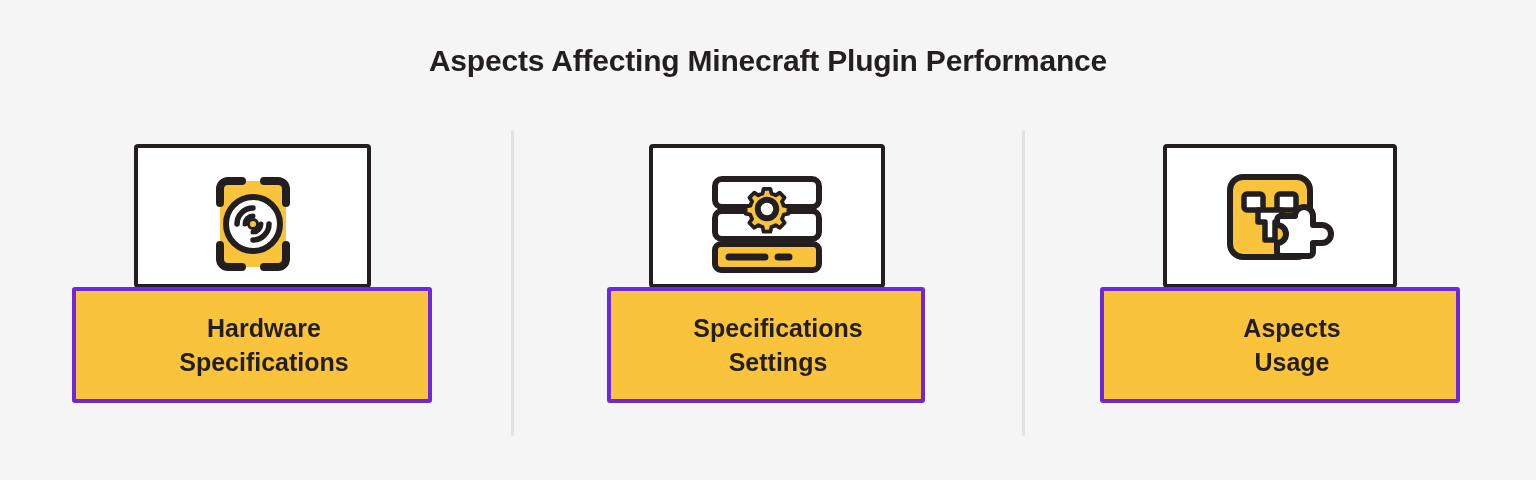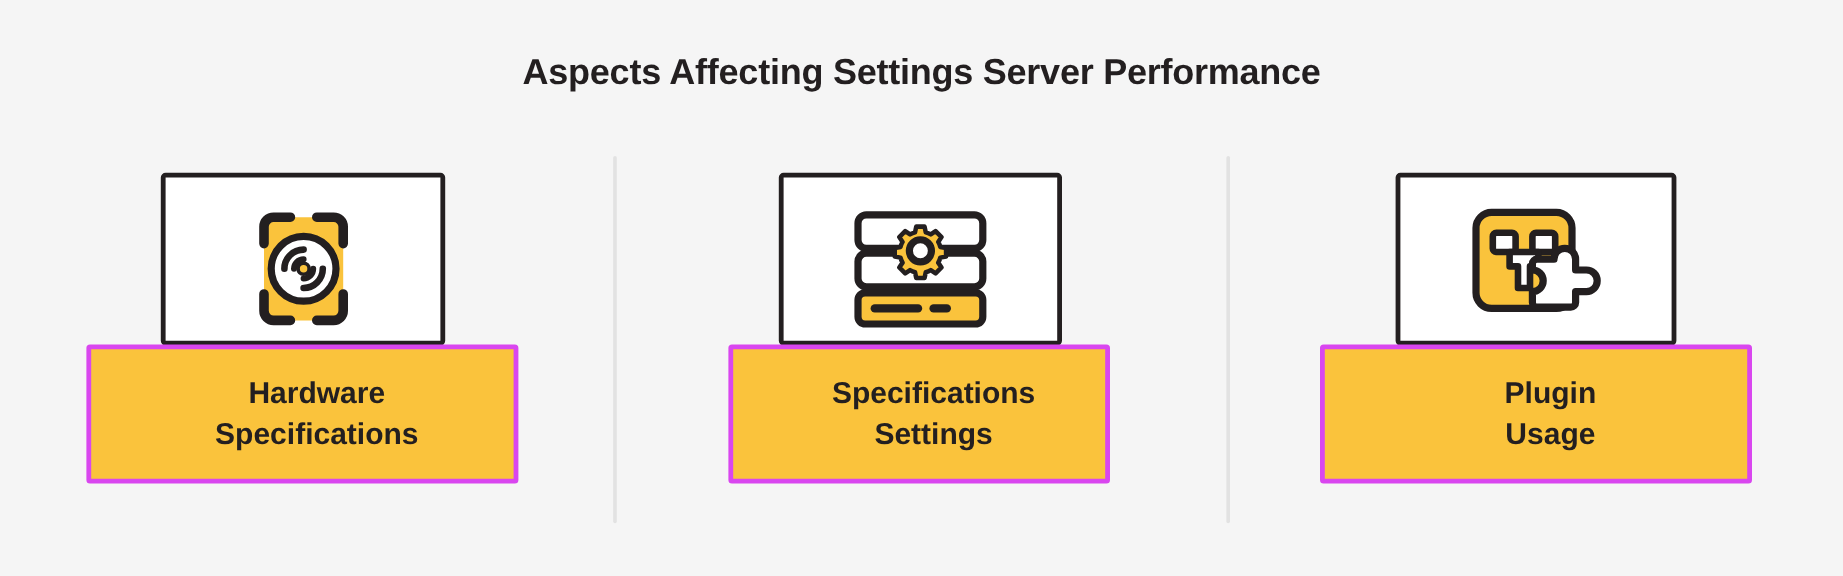--- a/index.html
+++ b/index.html
@@ -73,21 +73,21 @@
     height: 100px;
   }
 
   .label-box {
     position: absolute;
     top: 143px;
     left: 0;
     width: 100%;
     height: 116px;
     background: #fac33c;
-    border: 4px solid #d946ef;
+    border: 4px solid #6d28d9;
     border-radius: 3px;
     box-sizing: border-box;
     display: flex;
     align-items: center;
     justify-content: center;
     text-align: center;
     padding-left: 24px;
   }
   .label-text {
     font-size: 25px;
@@ -95,21 +95,21 @@
     color: #231f20;
     line-height: 1.37;
     white-space: pre-line;
   }
 </style>
 </head>
 <body>
 
 <div class="canvas">
 
-  <div class="title">Aspects Affecting Settings Server Performance</div>
+  <div class="title">Aspects Affecting Minecraft Plugin Performance</div>
 
   <div class="divider d1"></div>
   <div class="divider d2"></div>
 
   <div class="card c1">
     <div class="panel">
       <div class="icon-wrap">
         <svg width="84" height="98" viewBox="0 0 84 98" xmlns="http://www.w3.org/2000/svg">
           <rect x="9" y="6" width="66" height="86" rx="8" fill="#fac33c"></rect>
           <path d="M9 28 L9 14 A8 8 0 0 1 17 6 L31 6" fill="none" stroke="#231f20" stroke-width="8" stroke-linecap="round"></path>
@@ -190,18 +190,18 @@
                    h-28
                    a4 4 0 0 1 -4 -4
                    v-9
                    a9 9 0 0 0 0 -18
                    v-5
                    a4 4 0 0 1 4 -4 z" fill="#ffffff" stroke="#231f20" stroke-width="6" stroke-linejoin="round"></path>
         </svg>
       </div>
     </div>
     <div class="label-box">
-      <span class="label-text">Plugin
+      <span class="label-text">Aspects
 Usage</span>
     </div>
   </div>
 
 </div>
 
 </body></html>

